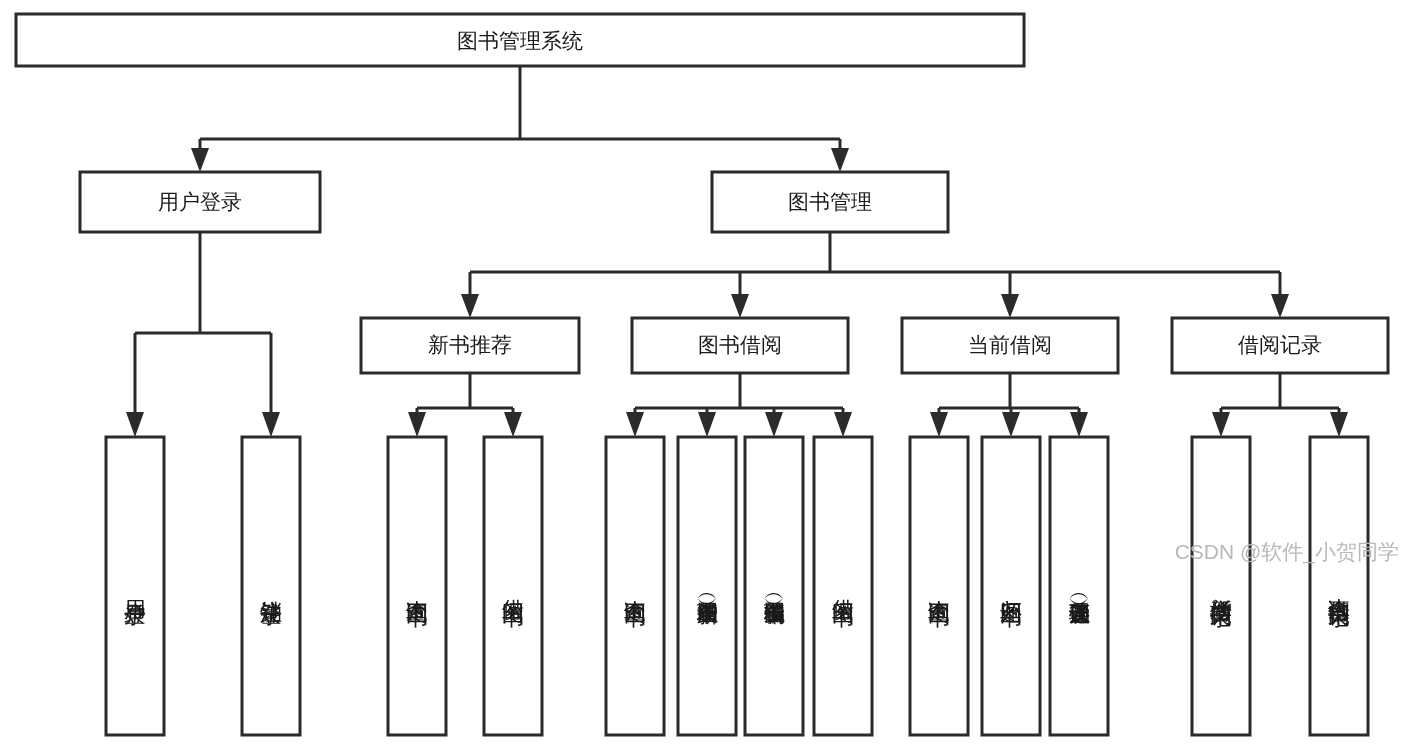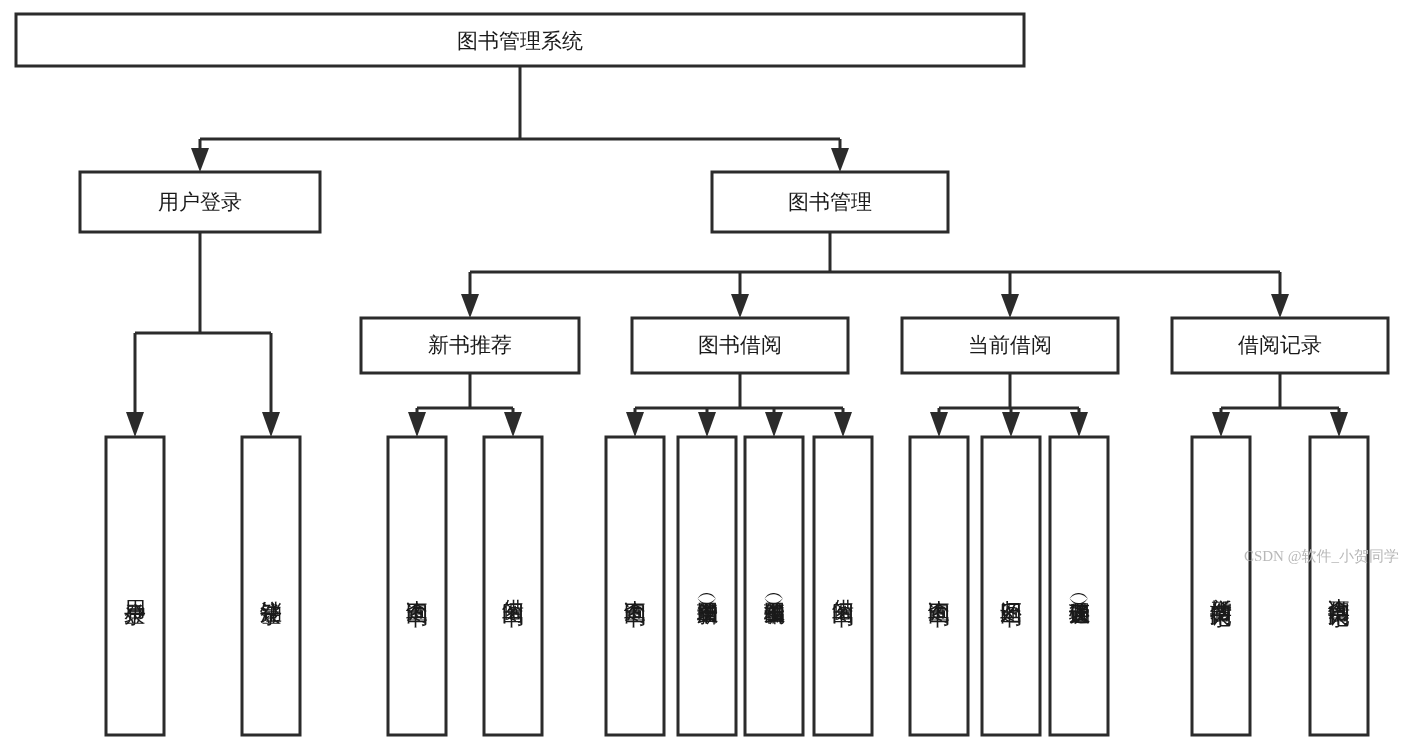--- a/index.html
+++ b/index.html
@@ -65,22 +65,22 @@
     pointer-events: none;
   }
   .node-label-v.tight {
     font-size: 21px;
     letter-spacing: 0px;
   }
   .watermark {
     position: absolute;
     right: 6px;
     bottom: 4px;
-    font-family: Liberation Serif, serif;
-    font-size: 15px;
+    font-family: Liberation Sans, sans-serif;
+    font-size: 21px;
     color: #b8b8b8;
     white-space: nowrap;
     user-select: none;
   }
 </style>
 </head>
 <body>
 
 <div id="diagram-root">
 

